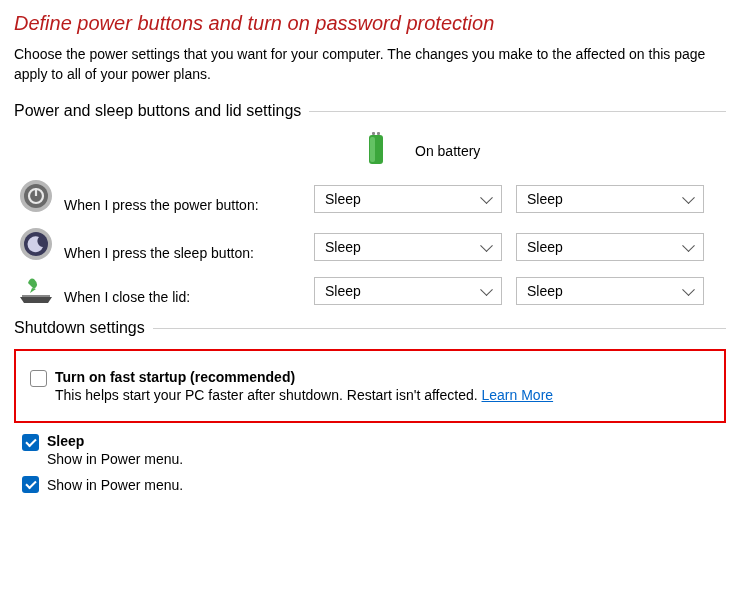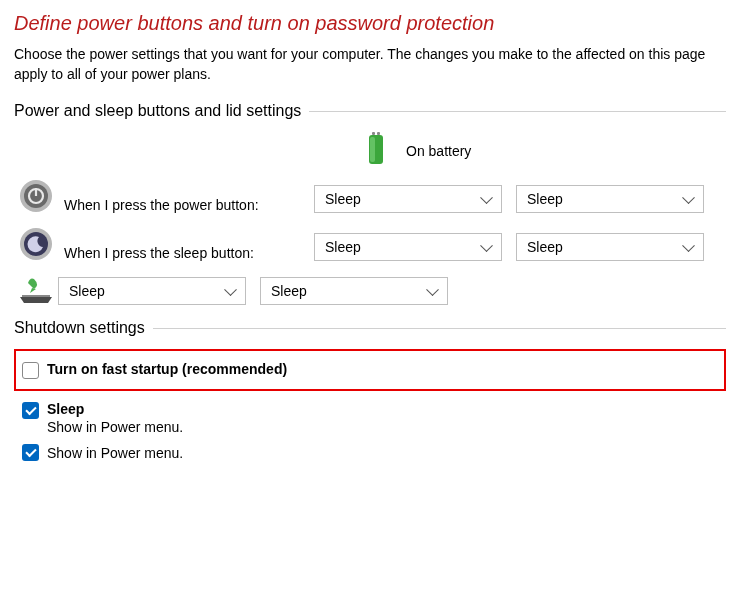--- a/index.html
+++ b/index.html
@@ -39,21 +39,21 @@
   .cols-header {
     display: flex;
     align-items: center;
     margin-bottom: 10px;
   }
   .cols-header .spacer { width: 330px; }
   .cols-header .col {
     width: 188px;
     display: flex;
     align-items: center;
-    gap: 18px;
+    gap: 27px;
     padding-left: 20px;
   }
   .row {
     display: flex;
     align-items: flex-end;
     margin-bottom: 14px;
   }
   .row-icon {
     width: 44px;
     display: flex;
@@ -197,39 +197,43 @@
 
 <div class="row">
   <div class="row-icon">
     <svg width="40" height="30" viewBox="0 0 40 30">
       <path d="M4 22 L36 22 L32 28 L8 28 Z" fill="#4a4a4a"></path>
       <path d="M6 20 L34 20 L34 22 L6 22 Z" fill="#888"></path>
       <path d="M18 4 Q14 2 12 8 L18 14 Q24 10 18 4" fill="#4caf50"></path>
       <path d="M16 13 L14 18 L20 14 Z" fill="#4caf50"></path>
     </svg>
   </div>
+  <div class="row-label">When I close the lid:</div>
   <div class="sel">
       <span>Sleep</span>
     </div>
   <div class="sel">
       <span>Sleep</span>
     </div>
 </div>
 
 <div class="shutdown-block">
   <div class="group-label">
     <span>Shutdown settings</span>
     <div class="rule"></div>
   </div>
 
   <div class="highlight-box">
-    <div class="chk-row" style="margin:0;">
+    <div class="chk-row" style="margin:8px;">
       <div class="chk unchecked"></div>
       <div class="chk-content">
         <div class="chk-title">Turn on fast startup (recommended)</div>
+        <div class="chk-desc">
+          <span>This helps start your PC faster after shutdown. Restart isn't affected. </span><span class="link">Learn More</span>
+        </div>
       </div>
     </div>
   </div>
 
   <div class="chk-row">
     <div class="chk checked"></div>
     <div class="chk-content">
       <div class="chk-title">Sleep</div>
       <div class="chk-desc">Show in Power menu.</div>
     </div>

